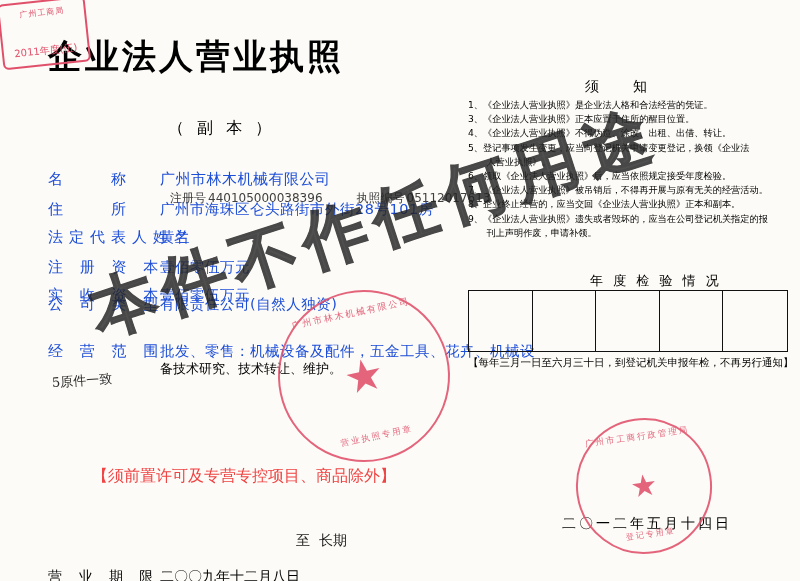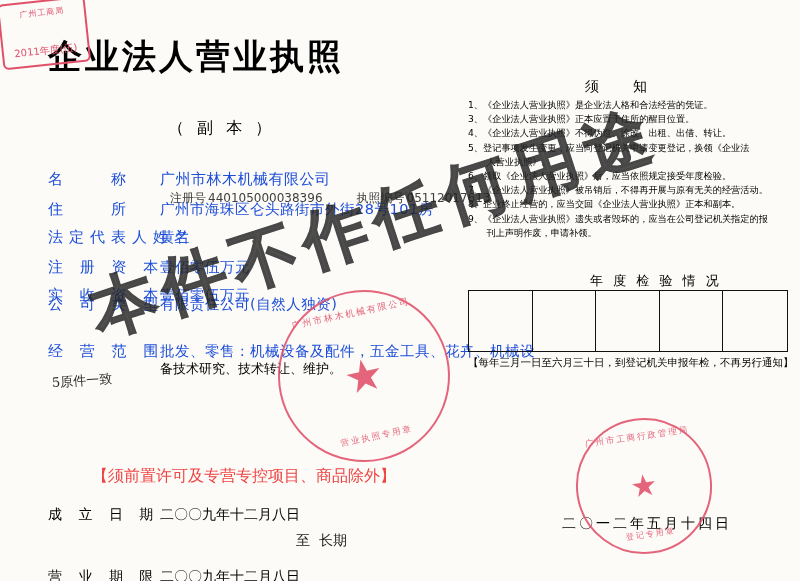--- a/index.html
+++ b/index.html
@@ -340,23 +340,20 @@
 
   <div class="field f-scope">
     <span class="flabel">经 营 范 围</span><span class="fvalue">批发、零售：机械设备及配件，五金工具、花卉、机械设</span>
   </div>
   <div class="scope-line2">备技术研究、技术转让、维护。</div>
 
   <div class="handnote">5原件一致</div>
 
   <div class="prenote">【须前置许可及专营专控项目、商品除外】</div>
 
-  <div class="dateline d-found">
-    <span class="dlabel">成 立 日 期</span><span>二〇〇九年十二月八日</span>
-  </div>
   <div class="dateline d-term">
     <span class="dlabel">营 业 期 限</span><span>二〇〇九年十二月八日</span>
   </div>
   <div class="term-to">
     <span>至</span>&nbsp;&nbsp;<span>长期</span>
   </div>
 
   <div class="rp-title">须　知</div>
 
   <div class="notices">

